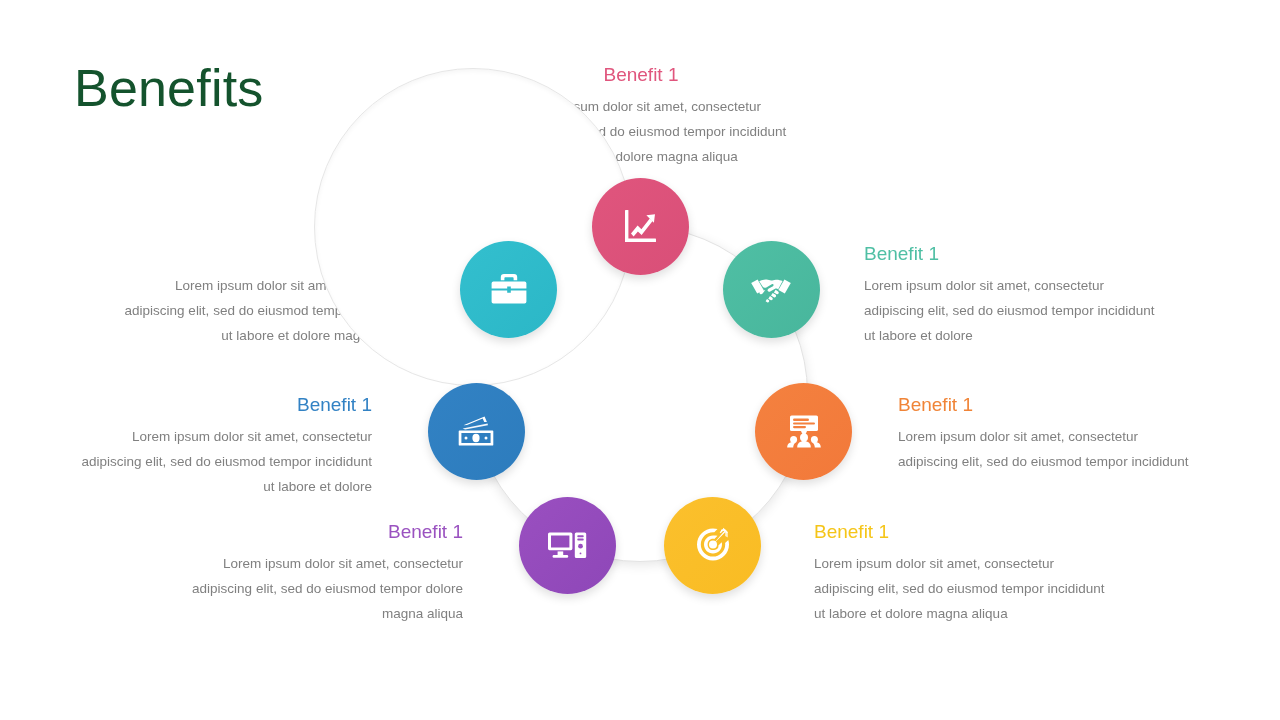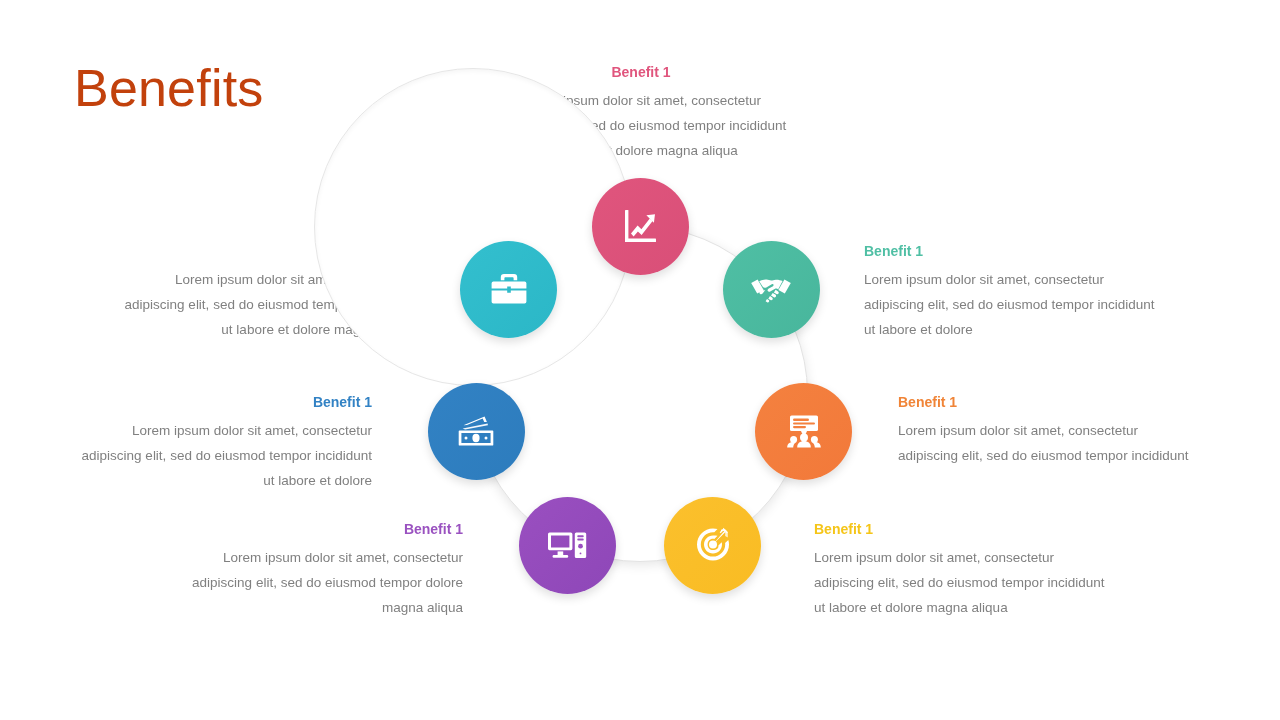--- a/index.html
+++ b/index.html
@@ -14,21 +14,21 @@
     width:1280px; height:720px;
     background:#ffffff;
   }
 
   
   #page-title {
     position:absolute;
     left:74px; top:60px;
     font-size:52px;
     font-weight:400;
-    color:#c2410c;
+    color:#14532d;
     letter-spacing:0.2px;
     line-height:1.1;
     white-space:nowrap;
   }
 
   
   #diagram {
     position:absolute;
     left:640px; top:394px;
     width:0; height:0;
@@ -68,22 +68,22 @@
   }
   .node svg { display:block; }
   .node .glyph { fill:#ffffff; }
 
   
   .block {
     position:absolute;
     width:300px;
   }
   .block .btitle {
-    font-size:14px;
-    font-weight:bold;
+    font-size:19px;
+    font-weight:normal;
     margin-bottom:7px;
     line-height:1.2;
   }
   .block .bbody {
     font-size:13.5px;
     color:#808080;
     line-height:25px;
   }
   .ta-left   { text-align:left; }
   .ta-right  { text-align:right; }

